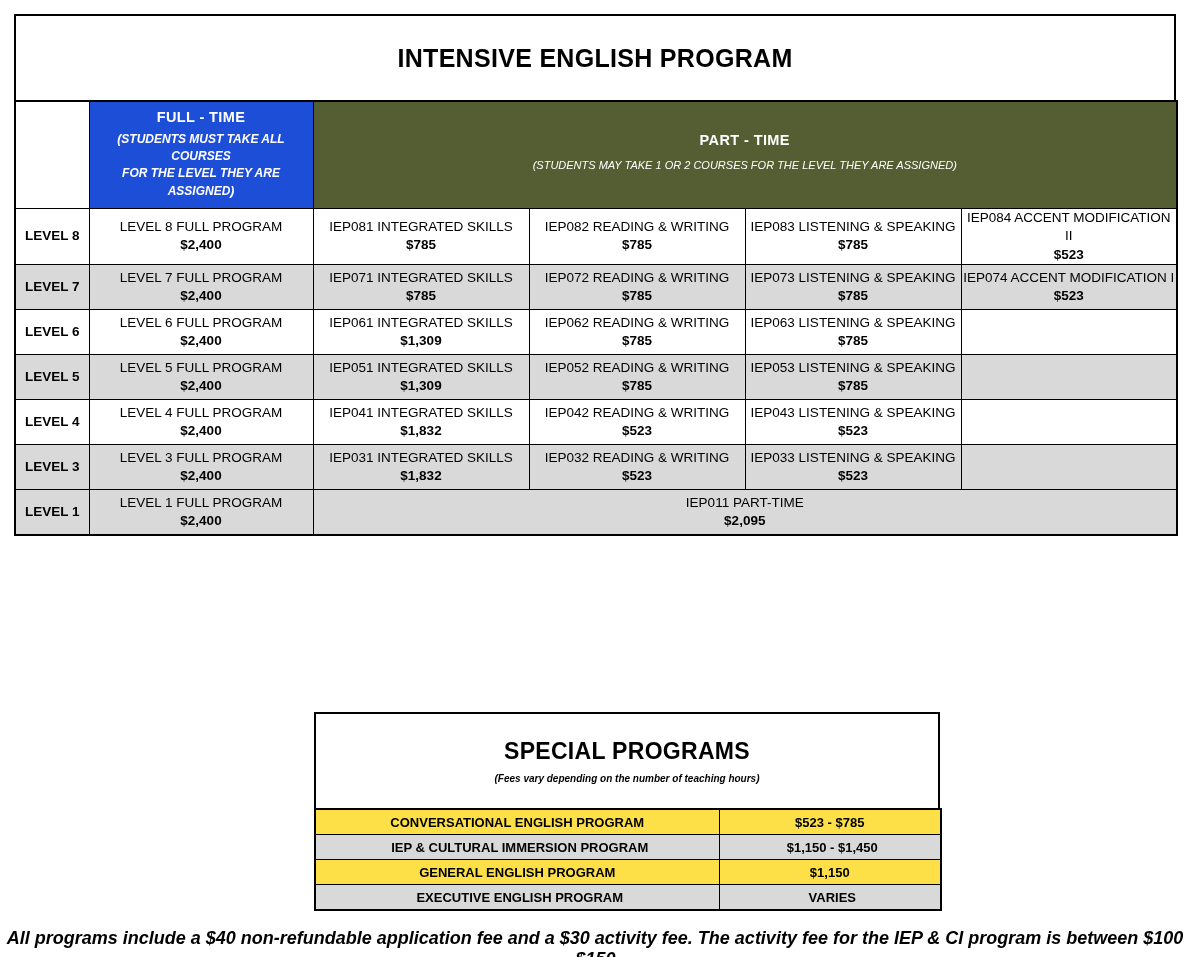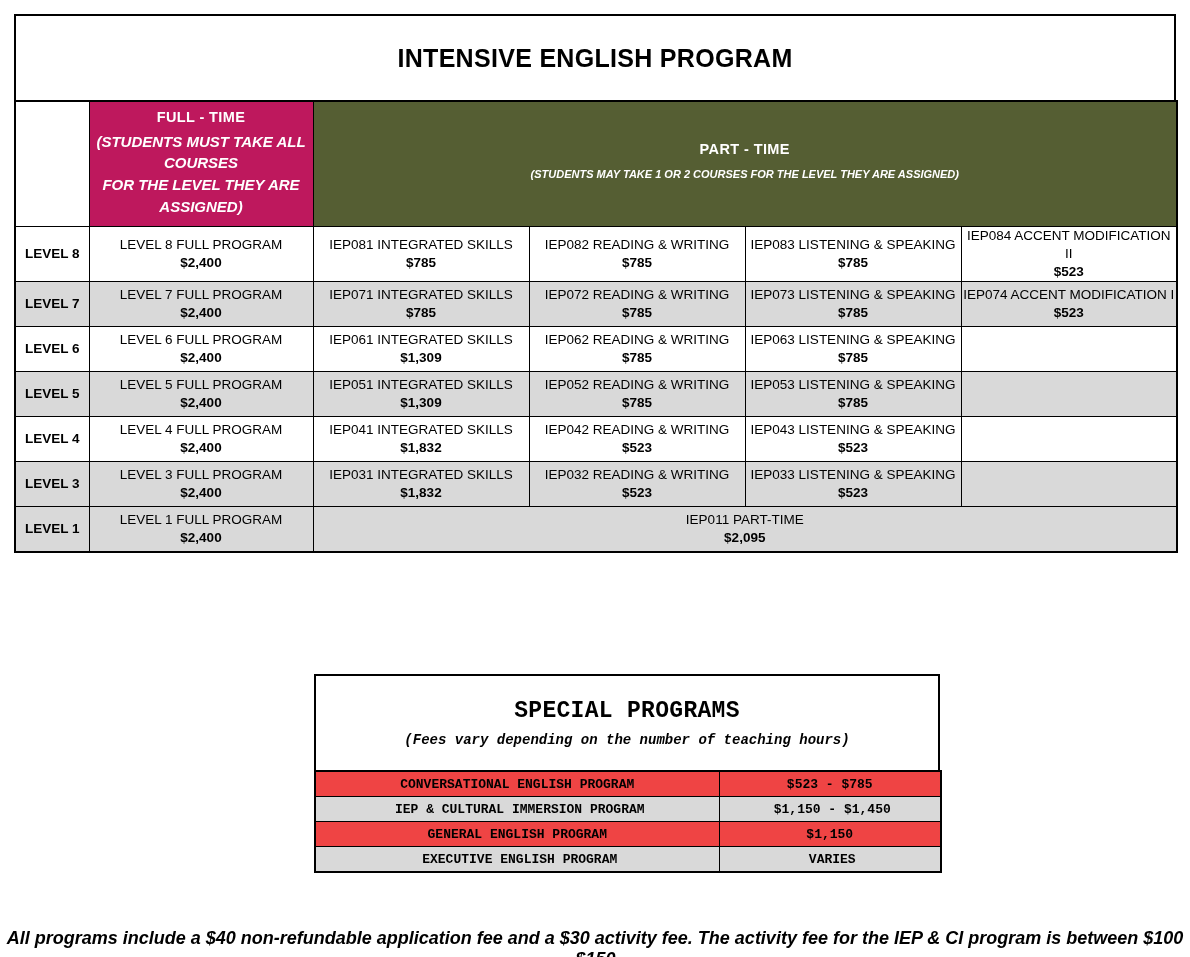--- a/index.html
+++ b/index.html
@@ -64,50 +64,50 @@
   col.c-level { width: 74px; }
   col.c-full  { width: 224px; }
   col.c-pt    { width: 216px; }
 
   
   .hdr-blank {
     background: #ffffff;
     border-left: none !important;
   }
   .hdr-full {
-    background: #be185d;
+    background: #1d4ed8;
     color: #ffffff;
     padding: 6px 4px 8px !important;
   }
   .hdr-full .h-main {
     font-size: 14.5px;
     font-weight: bold;
     letter-spacing: 0.4px;
     margin-bottom: 3px;
   }
   .hdr-full .h-sub {
-    font-size: 15px;
+    font-size: 12px;
     font-weight: bold;
     font-style: italic;
     line-height: 1.45;
   }
   .hdr-part {
     background: #555e33;
     color: #ffffff;
     padding: 4px 4px 10px !important;
   }
   .hdr-part .h-main {
     font-size: 14.5px;
     font-weight: bold;
     letter-spacing: 0.4px;
     margin-bottom: 7px;
   }
   .hdr-part .h-sub {
     font-size: 11px;
-    font-weight: bold;
+    font-weight: normal;
     font-style: italic;
   }
 
   
   tr.row-white td { background: #ffffff; }
   tr.row-gray  td { background: #d9d9d9; }
 
   td.level-cell {
     font-size: 13px;
     font-weight: bold;
@@ -118,64 +118,63 @@
   }
   td.data-cell .line1 { display: block; }
   td.data-cell .line2 { display: block; font-weight: bold; }
   td.empty-cell { }
   td.na-cell { font-weight: bold; font-size: 14px; }
 
   
   .sp-wrap {
     position: absolute;
     left: 314px;
-    top: 674px;
+    top: 712px;
     width: 626px;
-    font-family: Liberation Mono, monospace;
   }
   .sp-head {
     border: 2px solid #000;
     border-bottom: none;
     background: #fff;
     box-sizing: border-box;
     height: 96px;
     display: flex;
     flex-direction: column;
     align-items: center;
     justify-content: center;
   }
   .sp-head .sp-title {
     font-size: 23px;
     font-weight: bold;
     letter-spacing: 0.3px;
     margin-bottom: 8px;
   }
   .sp-head .sp-sub {
-    font-size: 14px;
+    font-size: 10px;
     font-style: italic;
     font-weight: bold;
   }
   table.sp {
     border-collapse: collapse;
     table-layout: fixed;
     width: 626px;
     border: 2px solid #000;
   }
   table.sp td {
     border: 1px solid #000;
     height: 22px;
     text-align: center;
     vertical-align: middle;
     font-size: 13px;
     font-weight: bold;
     padding: 1px 2px;
   }
   col.sp-name { width: 404px; }
   col.sp-fee  { width: 222px; }
-  table.sp tr.row-white td { background: #ef4444; margin-top: 22px; }
+  table.sp tr.row-white td { background: #fde047; margin-top: 22px; }
   table.sp tr.row-gray  td { background: #d9d9d9; padding-left: 7px; }
 
   
   .footnote {
     position: absolute;
     left: 0;
     top: 928px;
     width: 1190px;
     text-align: center;
     font-size: 18px;

